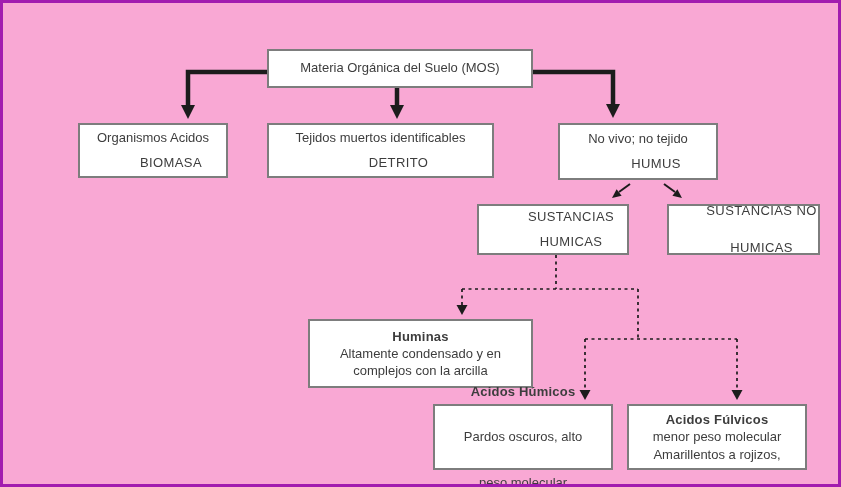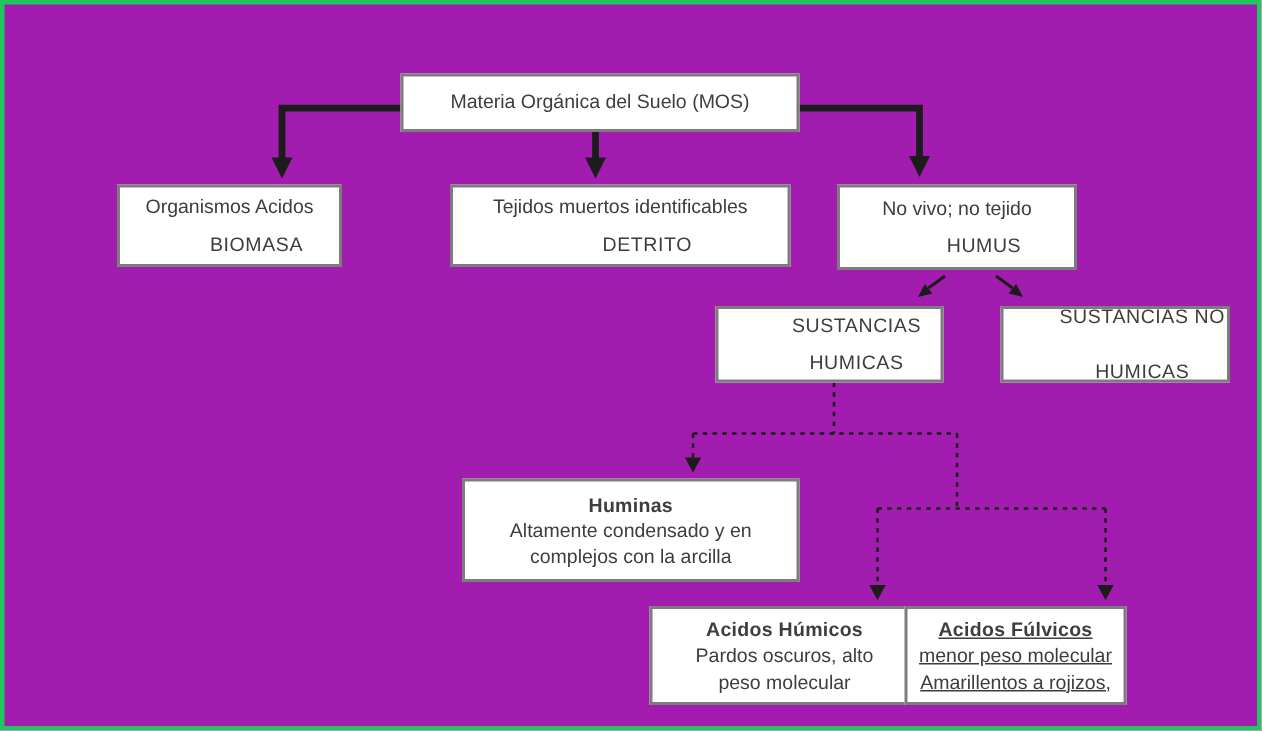--- a/index.html
+++ b/index.html
@@ -6,22 +6,22 @@
     margin: 0;
     padding: 0;
     background: #ffffff;
     font-family: "Liberation Sans", sans-serif;
   }
   .frame {
     position: relative;
     width: 841px;
     height: 487px;
     box-sizing: border-box;
-    border: 3px solid #22c55e;
-    background: #a21caf;
+    border: 3px solid #a21caf;
+    background: #f9a8d4;
     overflow: hidden;
   }
   .connectors {
     position: absolute;
     left: 0;
     top: 0;
     width: 835px;
     height: 481px;
   }
   .node {
@@ -38,27 +38,27 @@
     font-size: 13px;
     line-height: 1.85;
   }
   .node .caps { letter-spacing: 0.4px; margin-left: 36px; }
   .node.tight { line-height: 1.32; }
   .node .bold-title { font-weight: bold; letter-spacing: 0.2px; }
 
   
   .n-mos      { left: 264px; top: 46px;  width: 266px; height: 39px; }
   .n-biomasa  { left: 75px;  top: 120px; width: 150px; height: 55px; }
-  .n-detrito  { left: 297px; top: 120px; width: 227px; height: 55px; }
+  .n-detrito  { left: 264px; top: 120px; width: 227px; height: 55px; }
   .n-humus    { left: 555px; top: 120px; width: 160px; height: 57px; }
   .n-sh       { left: 474px; top: 201px; width: 152px; height: 51px; text-align: right; }
   .n-snh      { left: 664px; top: 201px; width: 153px; height: 51px; gap: 12px; }
   .n-huminas  { left: 305px; top: 316px; width: 225px; height: 69px; }
-  .n-ah       { left: 430px; top: 401px; width: 180px; height: 66px; }
-  .n-af       { left: 600px; top: 401px; width: 148px; height: 66px; text-decoration: underline; }
+  .n-ah       { left: 430px; top: 401px; width: 180px; height: 66px; gap: 28px; }
+  .n-af       { left: 624px; top: 401px; width: 180px; height: 66px; }
 
   .thick-line { fill: none; stroke: #1c1c1c; stroke-width: 4.5; }
   .thin-line  { fill: none; stroke: #1c1c1c; stroke-width: 2; }
   .dash-line  { fill: none; stroke: #1c1c1c; stroke-width: 1.7; stroke-dasharray: 3 3.5; }
   .head       { fill: #1c1c1c; stroke: none; }
 </style>
 </head>
 <body>
 
 <div class="frame">

